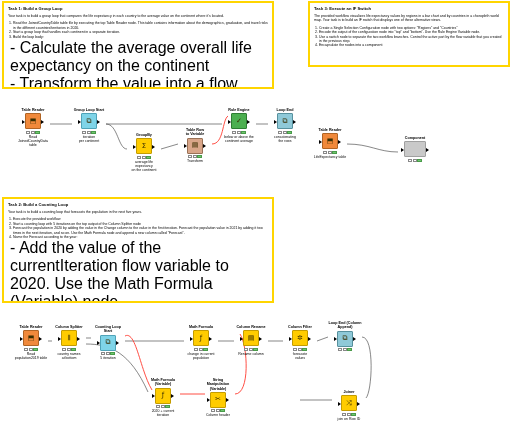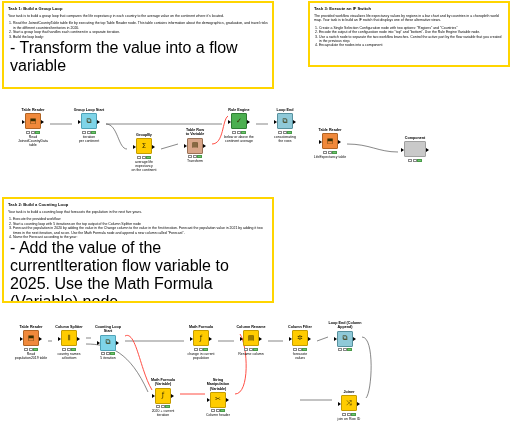--- a/index.html
+++ b/index.html
@@ -148,20 +148,21 @@
 
   <div class="note" style="left:2px;top:1px;width:272px;height:88px;">
     <h3>Task 1: Build a Group Loop</h3>
     <p>Your task is to build a group loop that compares the life expectancy in each country to the average value on the continent where it's located.</p>
     <ol>
       <li>Read the JoinedCountryTable table file by executing the top Table Reader node. This table contains information about the demographics, graduation, and travel risks in the different countries/territories in 2020.</li>
       <li>Start a group loop that handles each continent in a separate iteration.</li>
       <li>Build the loop body:</li>
     </ol>
     <ul class="sub">
+      <li>- Calculate the average overall life expectancy on the continent</li>
       <li>- Transform the value into a flow variable</li>
 
     </ul>
 
   </div>
 
   <div class="note" style="left:308px;top:1px;width:202px;height:66px;">
     <h3>Task 3: Execute an IF Switch</h3>
     <p>The provided workflow visualizes life expectancy values by regions in a bar chart and by countries in a choropleth world map. Your task is to build an IF switch that displays one of these alternative views.</p>
     <ol>
@@ -175,21 +176,21 @@
   <div class="note" style="left:2px;top:197px;width:272px;height:106px;">
     <h3>Task 2: Build a Counting Loop</h3>
     <p>Your task is to build a counting loop that forecasts the population in the next five years.</p>
     <ol>
       <li>Execute the provided workflow</li>
       <li>Start a counting loop with 5 iterations on the top output of the Column Splitter node</li>
       <li>Forecast the population in 2020 by adding the value in the  Change  column to the value in the first iteration. Forecast the population value in 2021 by adding it two times in the next iteration, and so on. Use the Math Formula node and append a new column called "Forecast".</li>
       <li>Name the Forecast according to the year:</li>
     </ol>
     <ul class="sub">
-      <li>- Add the value of the currentIteration flow variable to 2025. Use the Math Formula (Variable) node</li>
+      <li>- Add the value of the currentIteration flow variable to 2020. Use the Math Formula (Variable) node</li>
 
     </ul>
 
   </div>
 
   <div id="node-layer">
       <div class="node" style="left: 16px; top: 108px;">
         <div class="ntitle">Table Reader</div>
         <div class="nbody">
           <div class="nbox orange">

